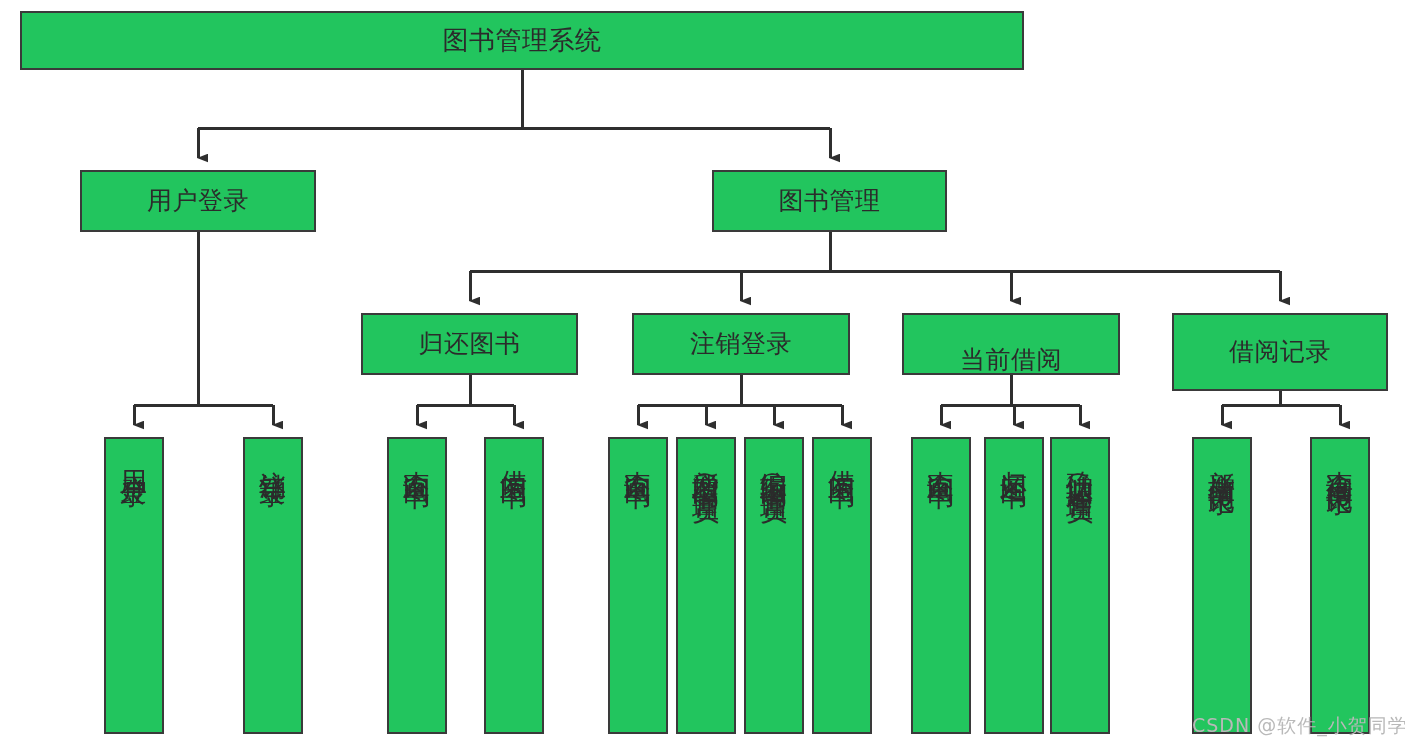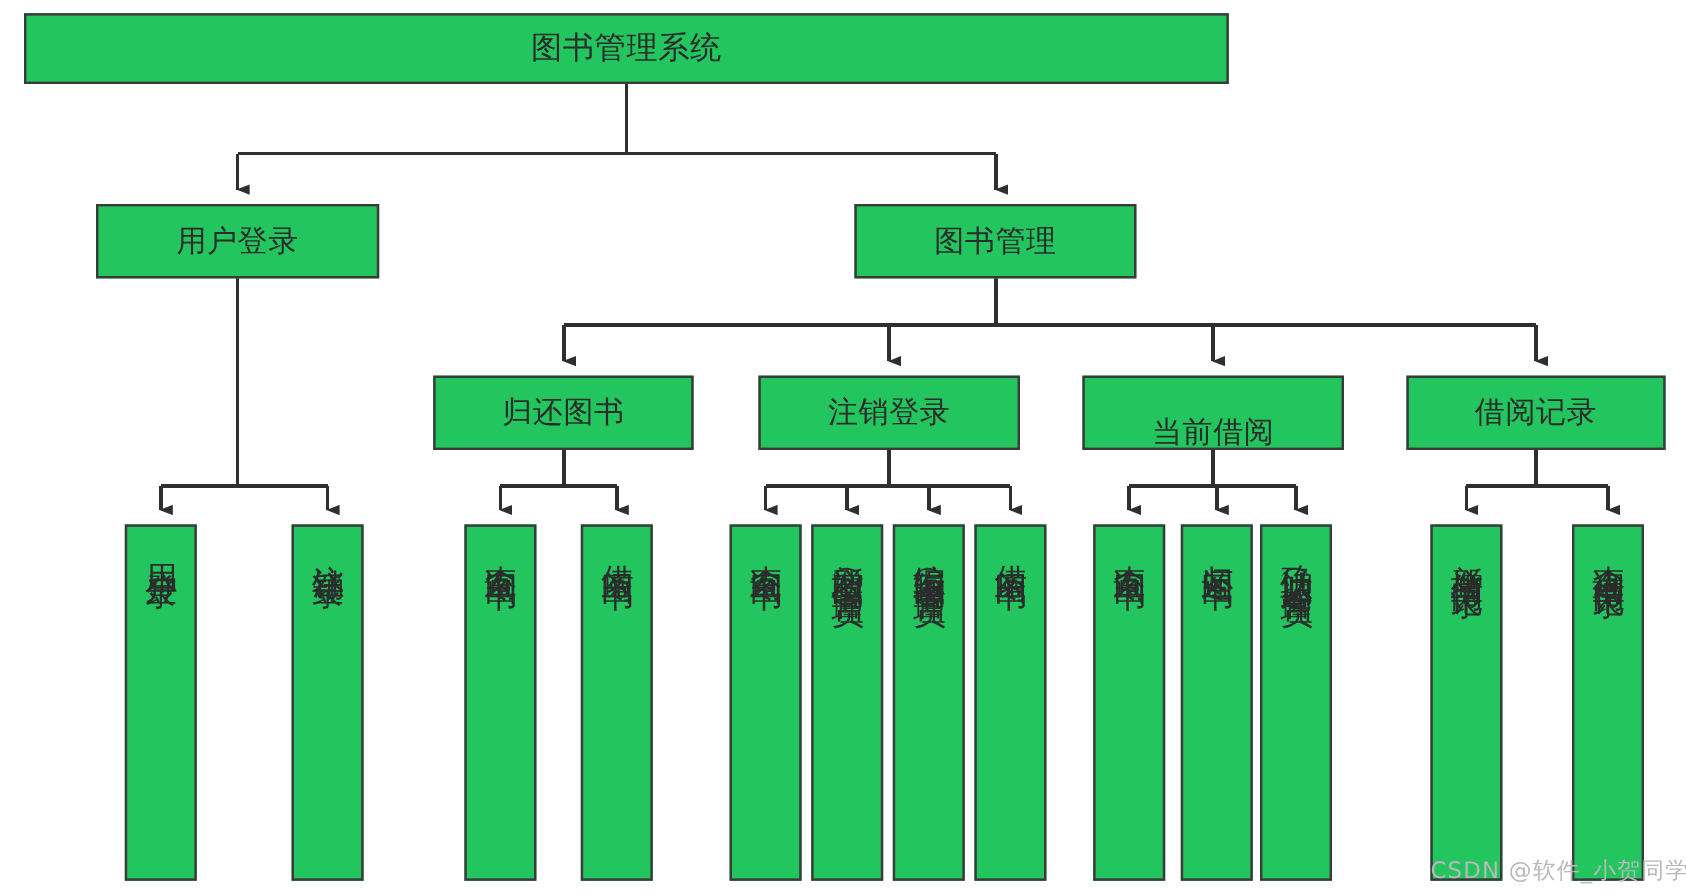--- a/index.html
+++ b/index.html
@@ -153,21 +153,21 @@
   </div>
 
   <div class="node horiz" style="left:632px; top:313px; width:218px; height:62px;">
     <span class="node-label">注销登录</span>
   </div>
 
   <div class="node horiz" style="left:902px; top:313px; width:218px; height:62px;align-items:flex-end;">
     <span class="node-label">当前借阅</span>
   </div>
 
-  <div class="node horiz" style="left:1172px; top:313px; width:216px; height:62px;">
+  <div class="node horiz" style="left:1172px; top:313px; width:216px; height:78px;">
     <span class="node-label">借阅记录</span>
   </div>
 
   <div class="node leaf" style="left:104px; top:437px; width:60px; height:297px;">
     <span class="node-label">用户登录</span>
   </div>
 
   <div class="node leaf" style="left:243px; top:437px; width:60px; height:297px;">
     <span class="node-label">注销登录</span>
   </div>

